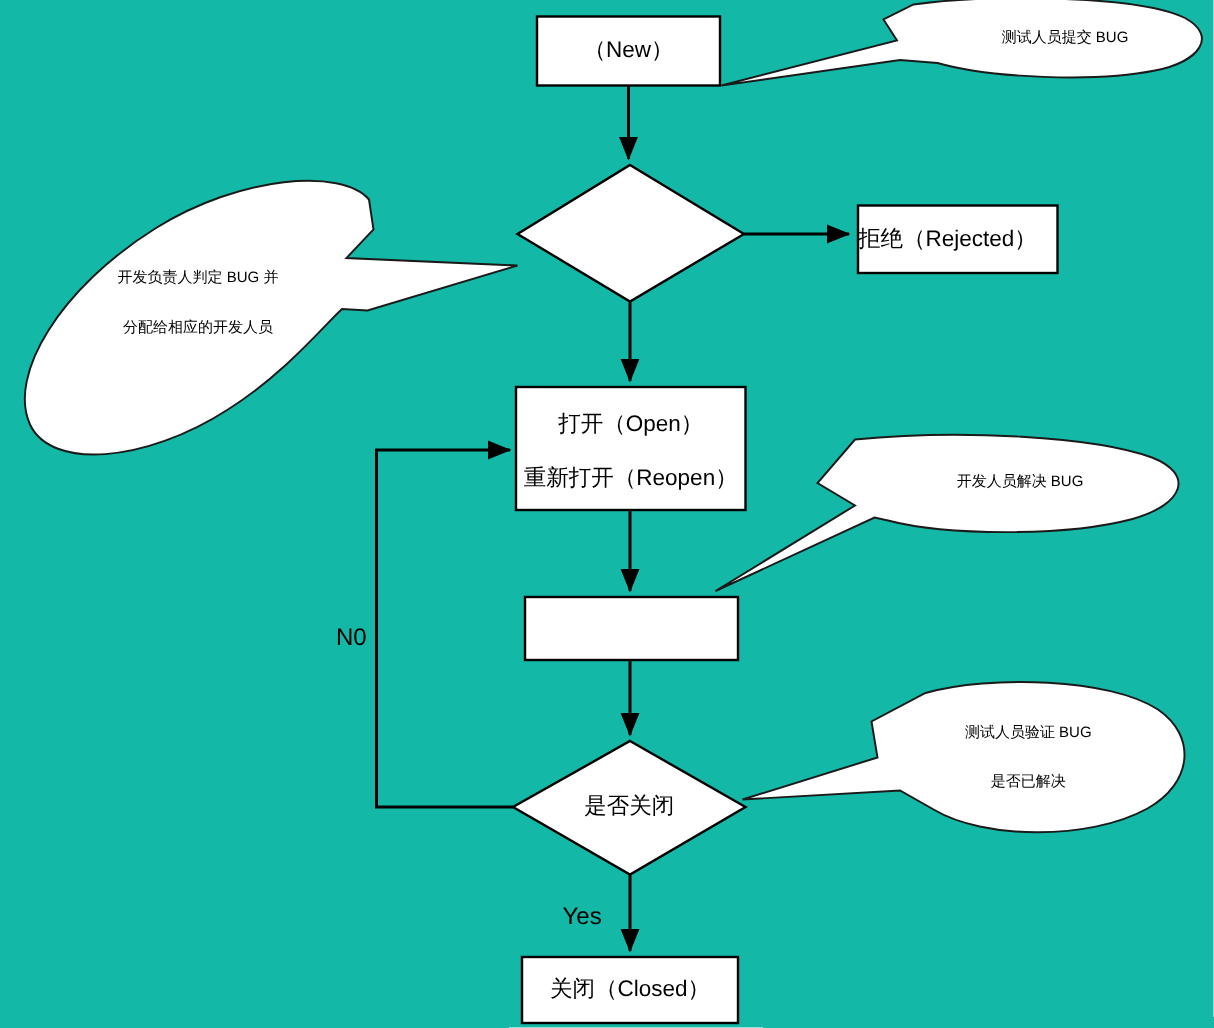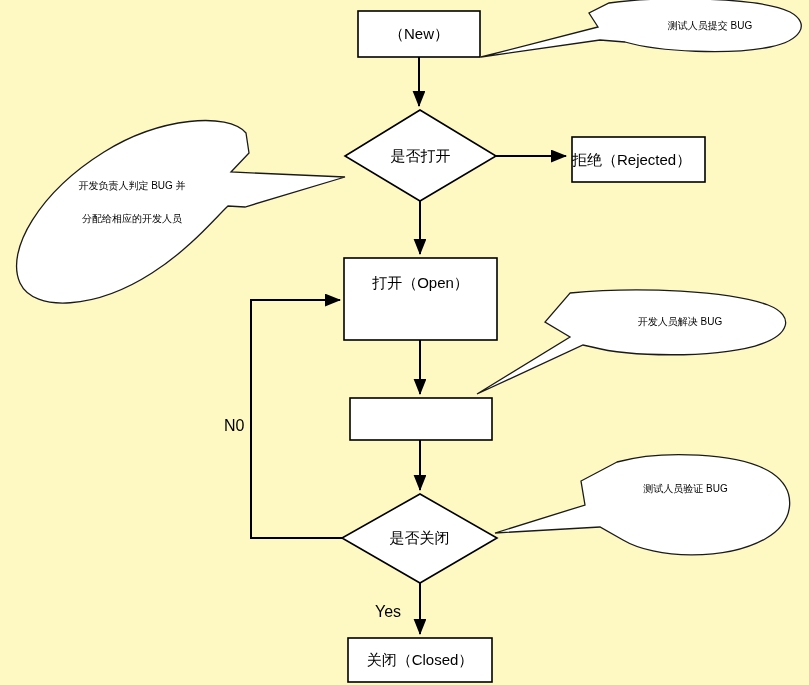--- a/index.html
+++ b/index.html
@@ -7,21 +7,21 @@
     padding: 0;
     background: #ffffff;
   }
   body {
     font-family: "Liberation Sans", sans-serif;
   }
   #canvas {
     position: relative;
     width: 809px;
     height: 685px;
-    background: #fef9c3;
+    background: #14b8a6;
     overflow: hidden;
   }
   #flow-svg {
     position: absolute;
     top: 0;
     left: 0;
     width: 809px;
     height: 685px;
   }
   .shape-outline {
@@ -156,37 +156,38 @@
                L600,527
                L495,533
                L585,505
                L581,481
                Z"></path>
     </g>
   </svg>
 
   <div class="node-label" style="left:358px; top:24px; width:122px;">（New）</div>
 
-  <div class="node-label" style="left:345px; top:146px; width:151px;">是否打开</div>
 
   <div class="node-label" style="left:572px; top:150px; width:108px;">拒绝（Rejected）</div>
 
   <div class="node-label box-text-2" style="left:344px; top:265px; width:153px;">打开（Open）</div>
+  <div class="node-label box-text-2" style="left:344px; top:301px; width:153px;">重新打开（Reopen）</div>
 
 
   <div class="node-label" style="left:342px; top:528px; width:155px;">是否关闭</div>
 
   <div class="node-label" style="left:348px; top:650px; width:144px;">关闭（Closed）</div>
 
   <div class="edge-label" style="left:224px; top:417px;">N0</div>
 
   <div class="edge-label" style="left:375px; top:603px;">Yes</div>
 
   <div class="callout-label" style="left:610px; top:10px; width:200px;">测试人员提交 BUG</div>
 
   <div class="callout-label" style="left:32px; top:170px; width:200px;">开发负责人判定 BUG 并</div>
   <div class="callout-label" style="left:32px; top:203px; width:200px;">分配给相应的开发人员</div>
 
   <div class="callout-label" style="left:580px; top:306px; width:200px;">开发人员解决 BUG</div>
 
   <div class="callout-label" style="left:588px; top:473px; width:195px;">测试人员验证 BUG</div>
+  <div class="callout-label" style="left:588px; top:506px; width:195px;">是否已解决</div>
 
 </div>
 
 </body></html>

